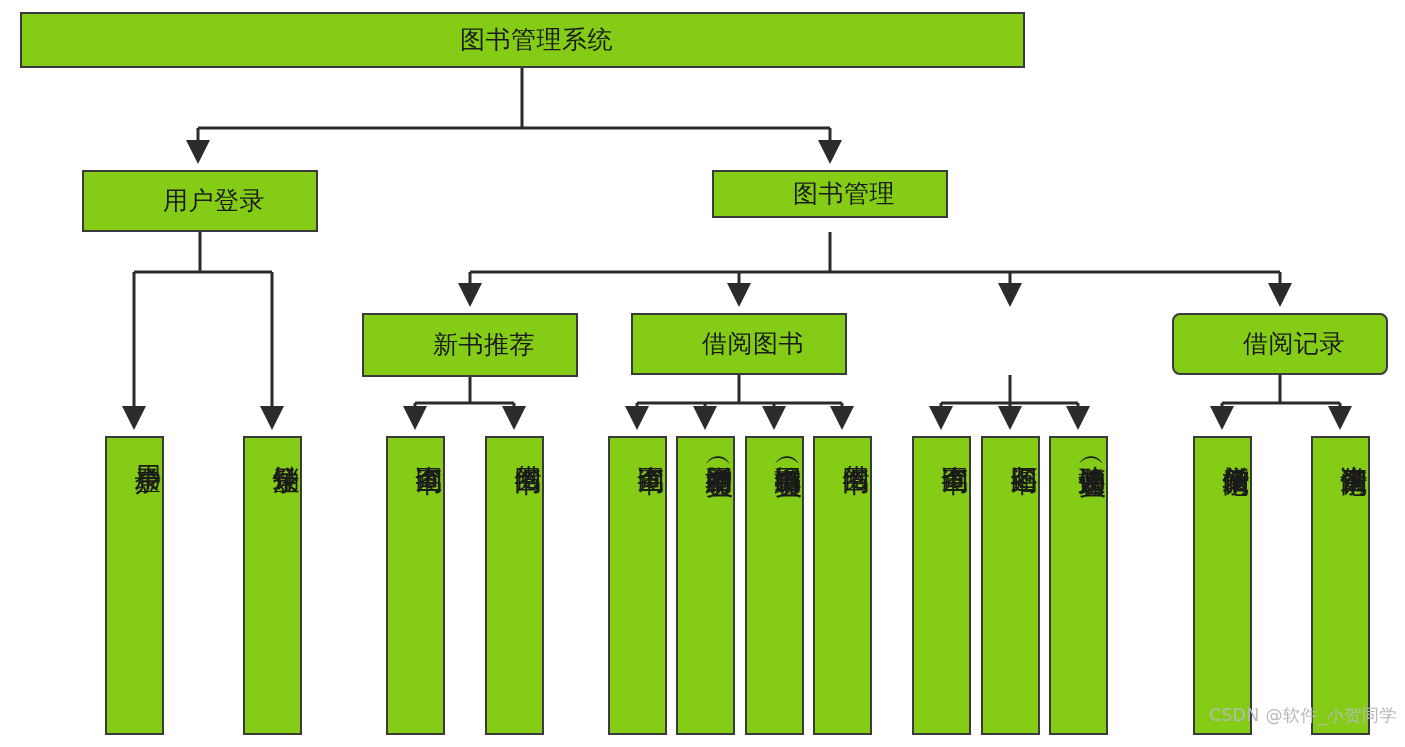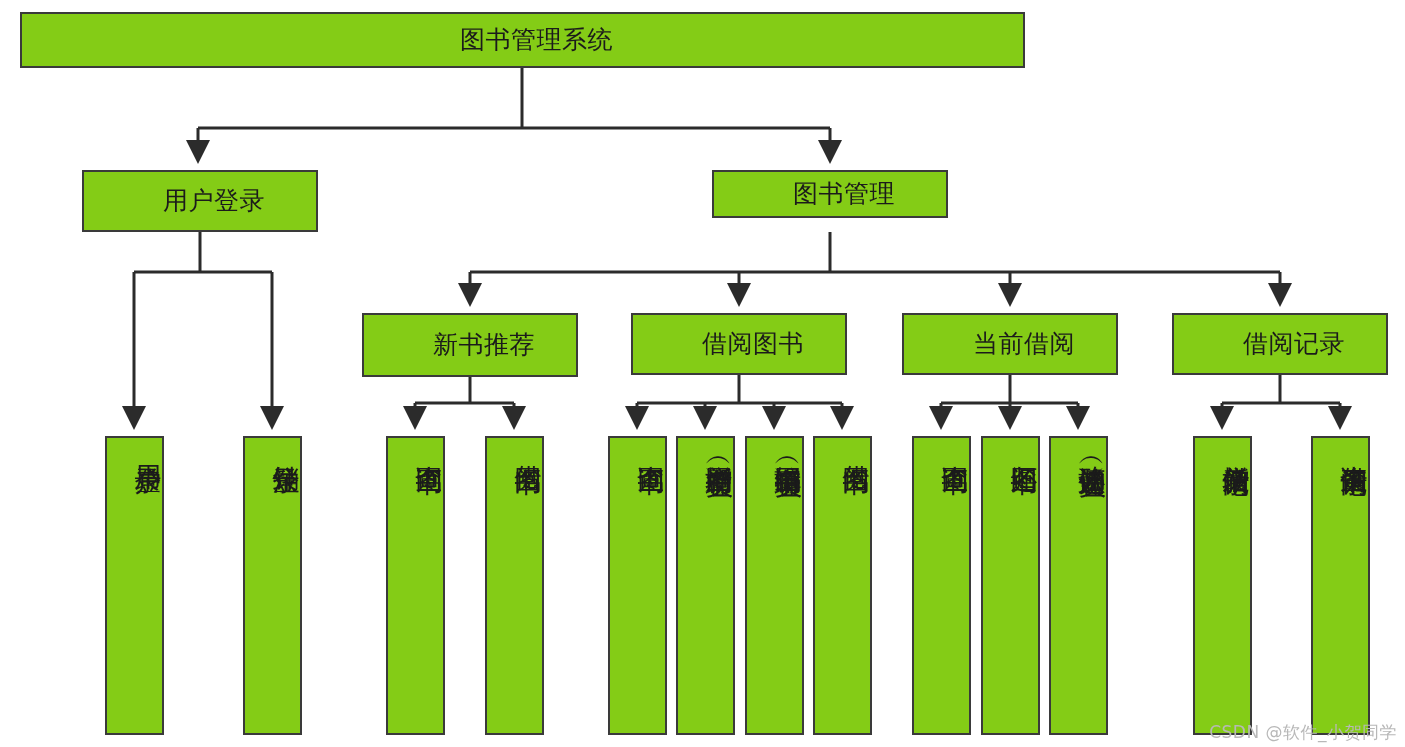--- a/index.html
+++ b/index.html
@@ -57,21 +57,21 @@
     writing-mode: vertical-rl;
     text-orientation: upright;
     font-size: 27px;
     line-height: 1.0;
     letter-spacing: 1px;
     white-space: nowrap;
   }
   .watermark {
     position: absolute;
     right: 8px;
-    bottom: 3px;
+    bottom: 20px;
     font-size: 17px;
     color: #b8b8b8;
     z-index: 6;
     white-space: nowrap;
     letter-spacing: 0.5px;
   }
 </style>
 </head>
 <body>
 
@@ -140,25 +140,22 @@
   </div>
 
   <div class="node horizontal" style="left:362px; top:313px; width:216px; height:64px;">
     <span class="node-label">新书推荐</span>
   </div>
 
   <div class="node horizontal" style="left:631px; top:313px; width:216px; height:62px;">
     <span class="node-label">借阅图书</span>
   </div>
 
-  <div class="node horizontal" style="left:902px; top:313px; width:216px; height:62px;">
-    <span class="node-label">当前借阅</span>
-  </div>
-
-  <div class="node horizontal" style="left:1172px; top:313px; width:216px; height:62px;">
+
+  <div class="node horizontal" style="left:1172px; top:313px; width:216px; height:62px;border-radius:8px;">
     <span class="node-label">借阅记录</span>
   </div>
 
   <div class="node vertical" style="left:105px; top:436px; width:59px; height:299px;">
     <span class="node-label">用户登录</span>
   </div>
 
   <div class="node vertical" style="left:243px; top:436px; width:59px; height:299px;">
     <span class="node-label">注销登录</span>
   </div>

